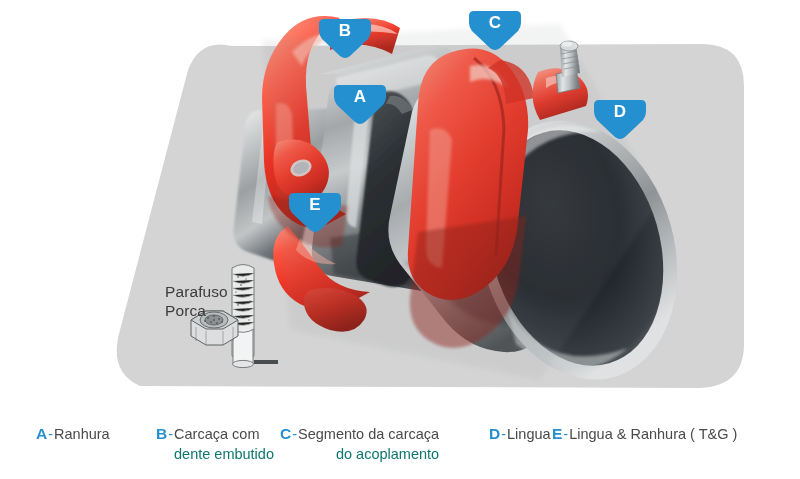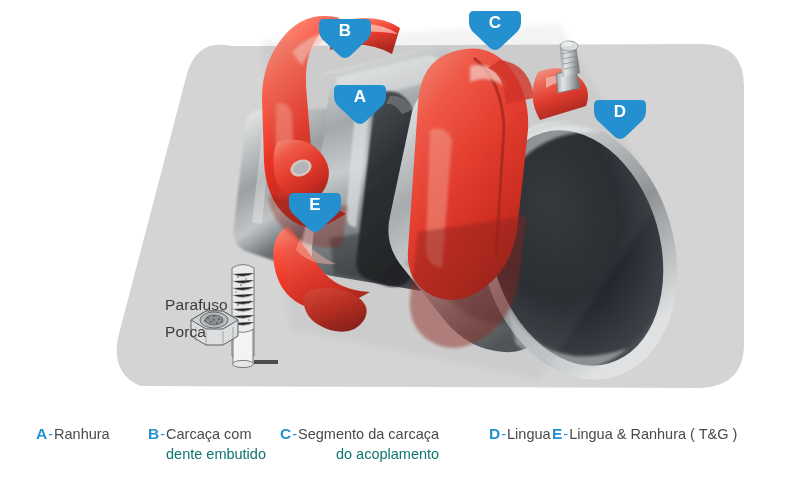--- a/index.html
+++ b/index.html
@@ -13,23 +13,23 @@
   }
   #stage{position:absolute;left:0;top:0;width:800px;height:479px;}
 
   
   .figure{position:absolute;left:0;top:0;width:800px;height:420px;}
   .figure svg{position:absolute;left:0;top:0;}
 
   
   .inset-label{
     position:absolute;
-    left:165px; top:291px;
+    left:165px; top:282px;
     font-size:15.5px;
-    line-height:27px;
+    line-height:19px;
     color:#3b3b3b;
     letter-spacing:.1px;
     white-space:pre-line;
   }
 
   
   .marker{
     position:absolute;
     width:52px;height:42px;
     display:block;
@@ -72,21 +72,21 @@
     color:#2490d0;
     font-weight:normal;
     padding:0 1px;
   }
   .legend-item .lt{color:#4a4a4a;}
   .legend-item .lt2{
     display:block;
     color:#0f766e;
   }
   .li-a{left:36px;}
-  .li-b{left:148px;}
+  .li-b{left:156px;}
   .li-b .lt2{padding-left:18px;}
   .li-c{left:280px;}
   .li-c .lt2{padding-left:19px;text-align:right;}
   .li-d{left:489px;}
   .li-e{left:552px;}
 </style>
 </head>
 <body>
 
 <div id="stage">

